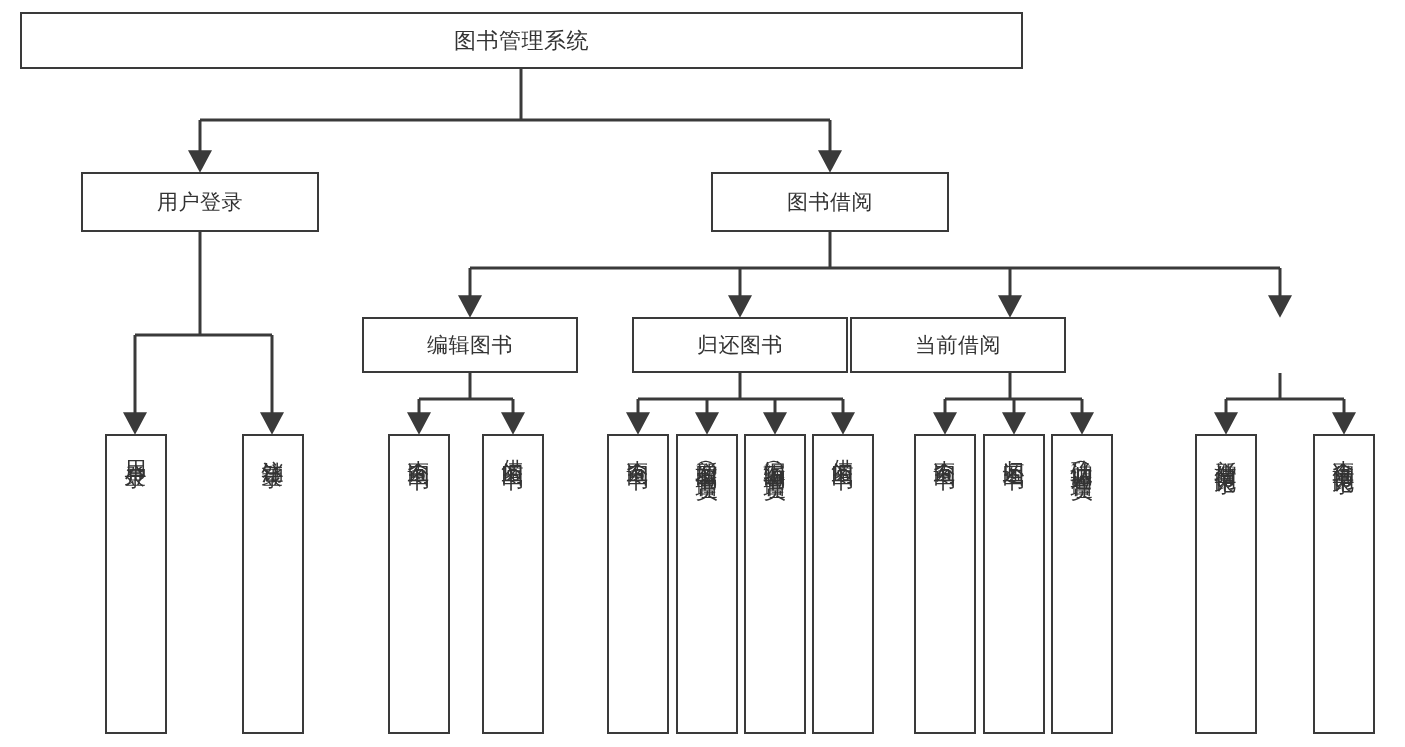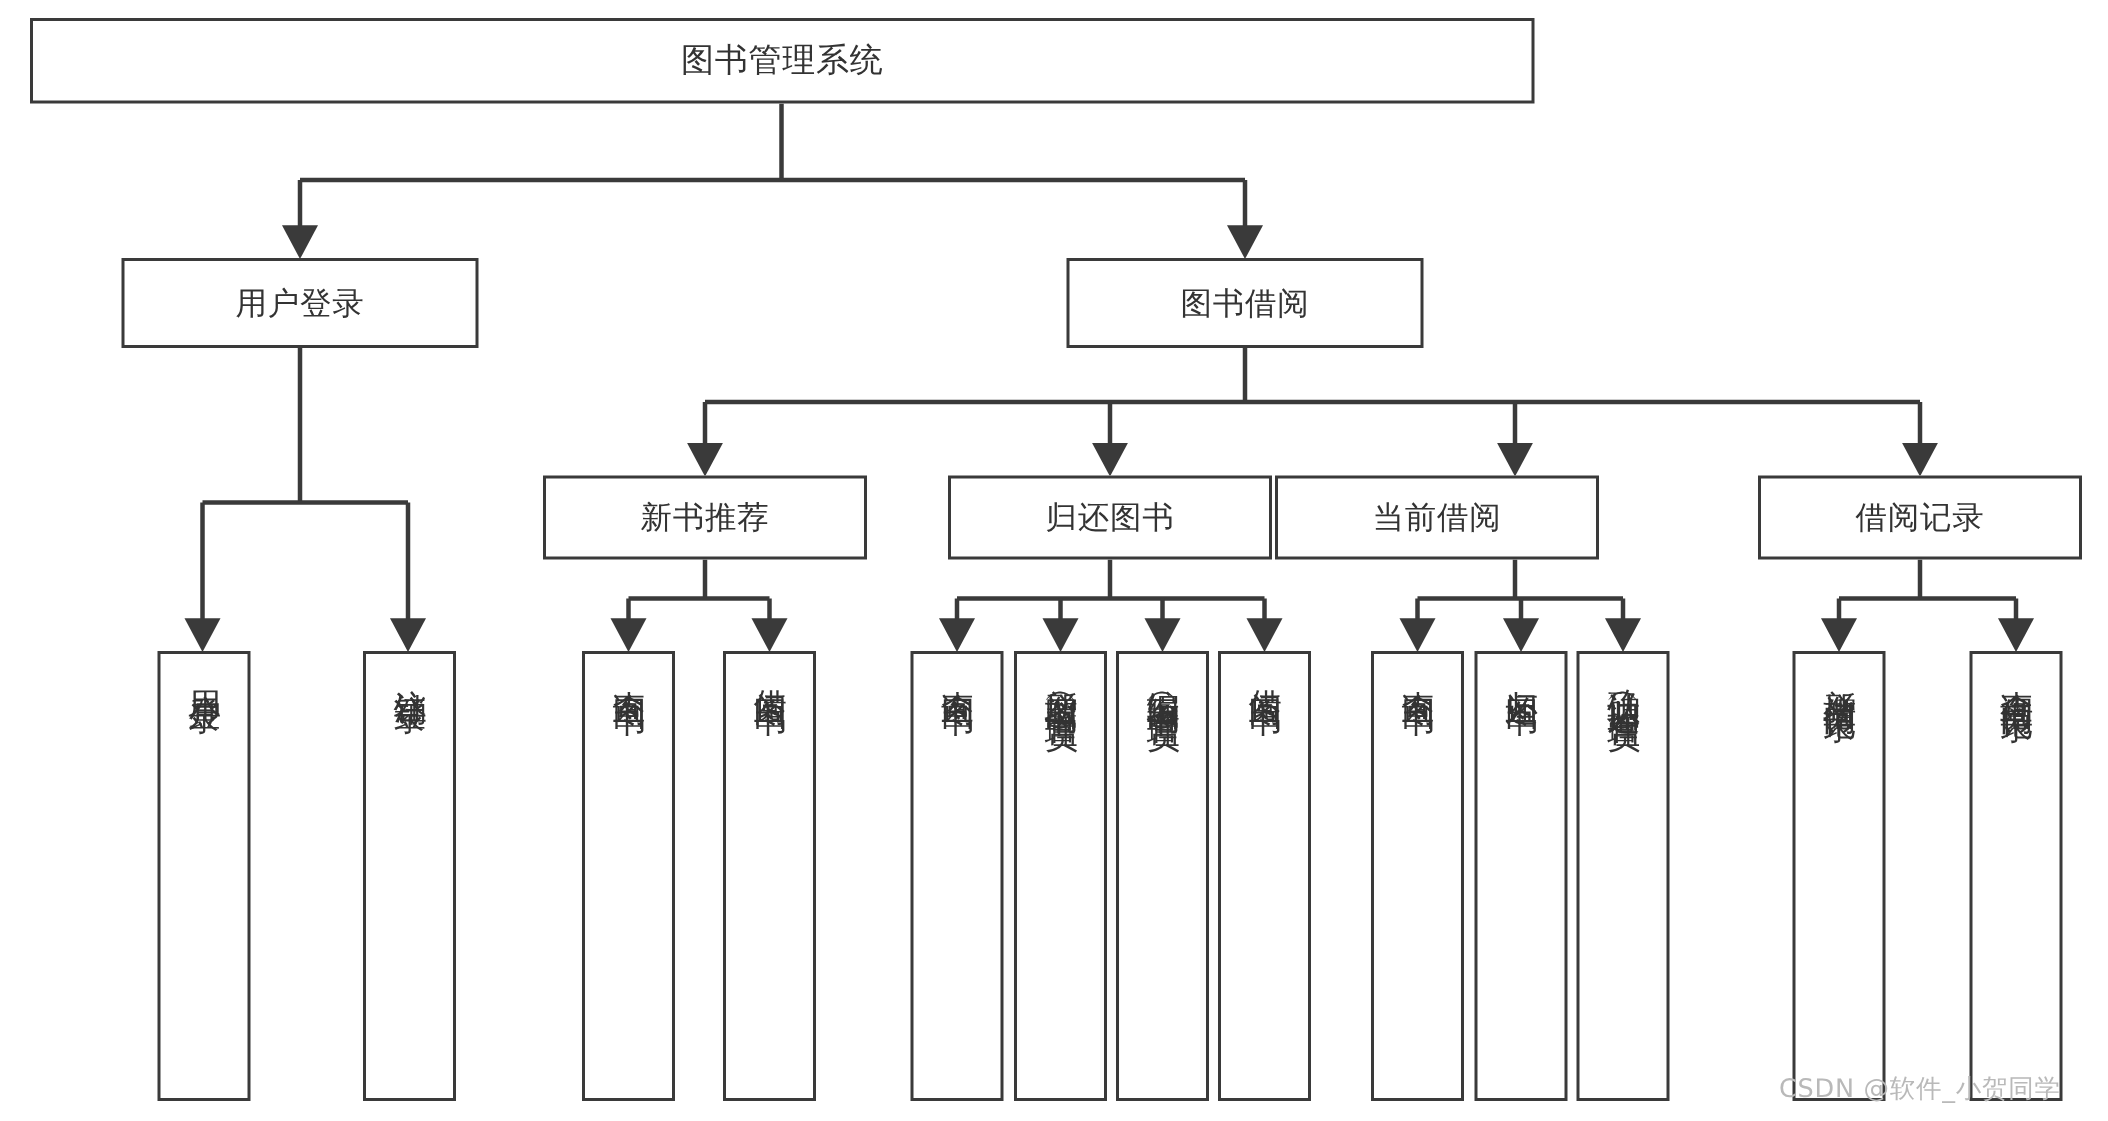--- a/index.html
+++ b/index.html
@@ -134,30 +134,27 @@
   </div>
 
   <div class="node horiz" style="left: 81px; top: 172px; width: 238px; height: 60px;">
     <span class="lbl">用户登录</span>
   </div>
   <div class="node horiz" style="left: 711px; top: 172px; width: 238px; height: 60px;">
     <span class="lbl">图书借阅</span>
   </div>
 
   <div class="node horiz" style="left: 362px; top: 317px; width: 216px; height: 56px;">
-    <span class="lbl">新书推荐</span>
+    <span class="lbl">编辑图书</span>
   </div>
   <div class="node horiz" style="left: 632px; top: 317px; width: 216px; height: 56px;">
     <span class="lbl">归还图书</span>
   </div>
   <div class="node horiz" style="left: 850px; top: 317px; width: 216px; height: 56px;">
     <span class="lbl">当前借阅</span>
-  </div>
-  <div class="node horiz" style="left: 1172px; top: 317px; width: 216px; height: 56px;">
-    <span class="lbl">借阅记录</span>
   </div>
 
   <div class="node vert" style="left: 105px; top: 434px; width: 62px; height: 300px;">
     <span class="lbl">用户登录</span>
   </div>
   <div class="node vert" style="left: 242px; top: 434px; width: 62px; height: 300px;">
     <span class="lbl">注销登录</span>
   </div>
   <div class="node vert" style="left: 388px; top: 434px; width: 62px; height: 300px;">
     <span class="lbl">查询图书</span>
@@ -186,15 +183,14 @@
   <div class="node vert tall" style="left: 1051px; top: 434px; width: 62px; height: 300px;">
     <span class="lbl">确认归还（管理员）</span>
   </div>
   <div class="node vert" style="left: 1195px; top: 434px; width: 62px; height: 300px;">
     <span class="lbl">新增借阅记录</span>
   </div>
   <div class="node vert" style="left: 1313px; top: 434px; width: 62px; height: 300px;">
     <span class="lbl">查询借阅记录</span>
   </div>
 
-  <div class="watermark">CSDN @软件_小贺同学</div>
 
 </div>
 
 </body></html>

